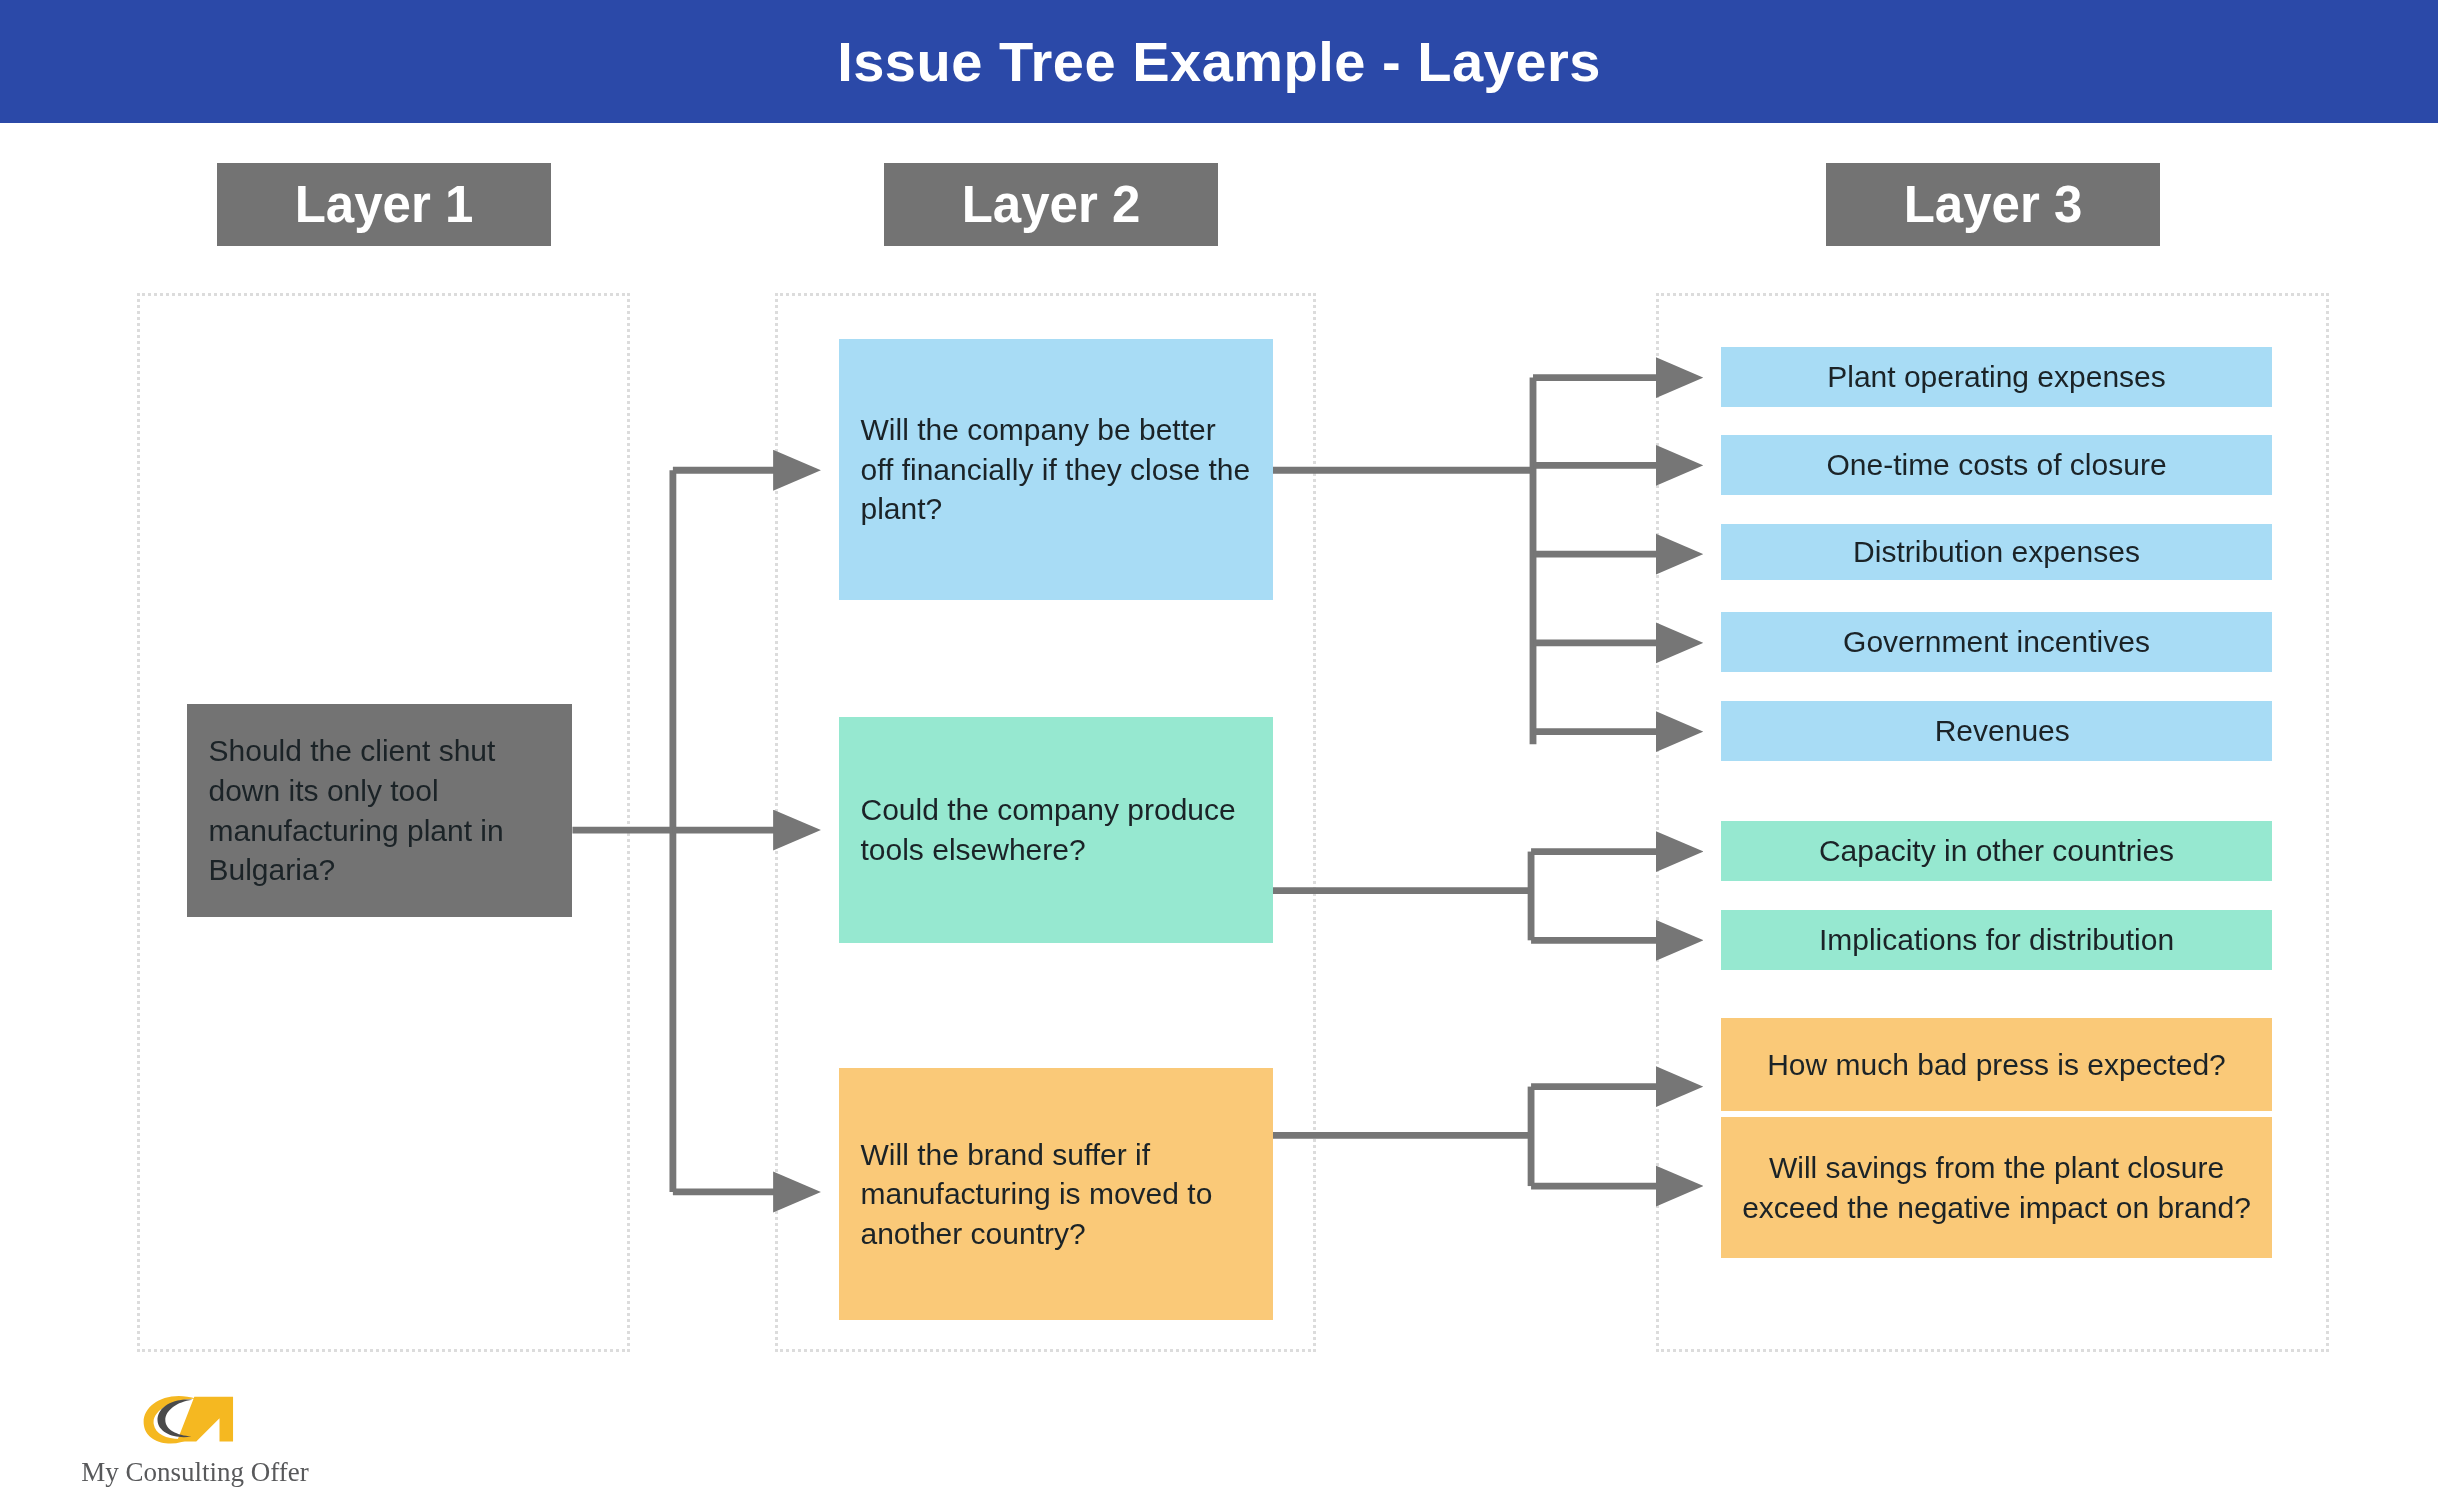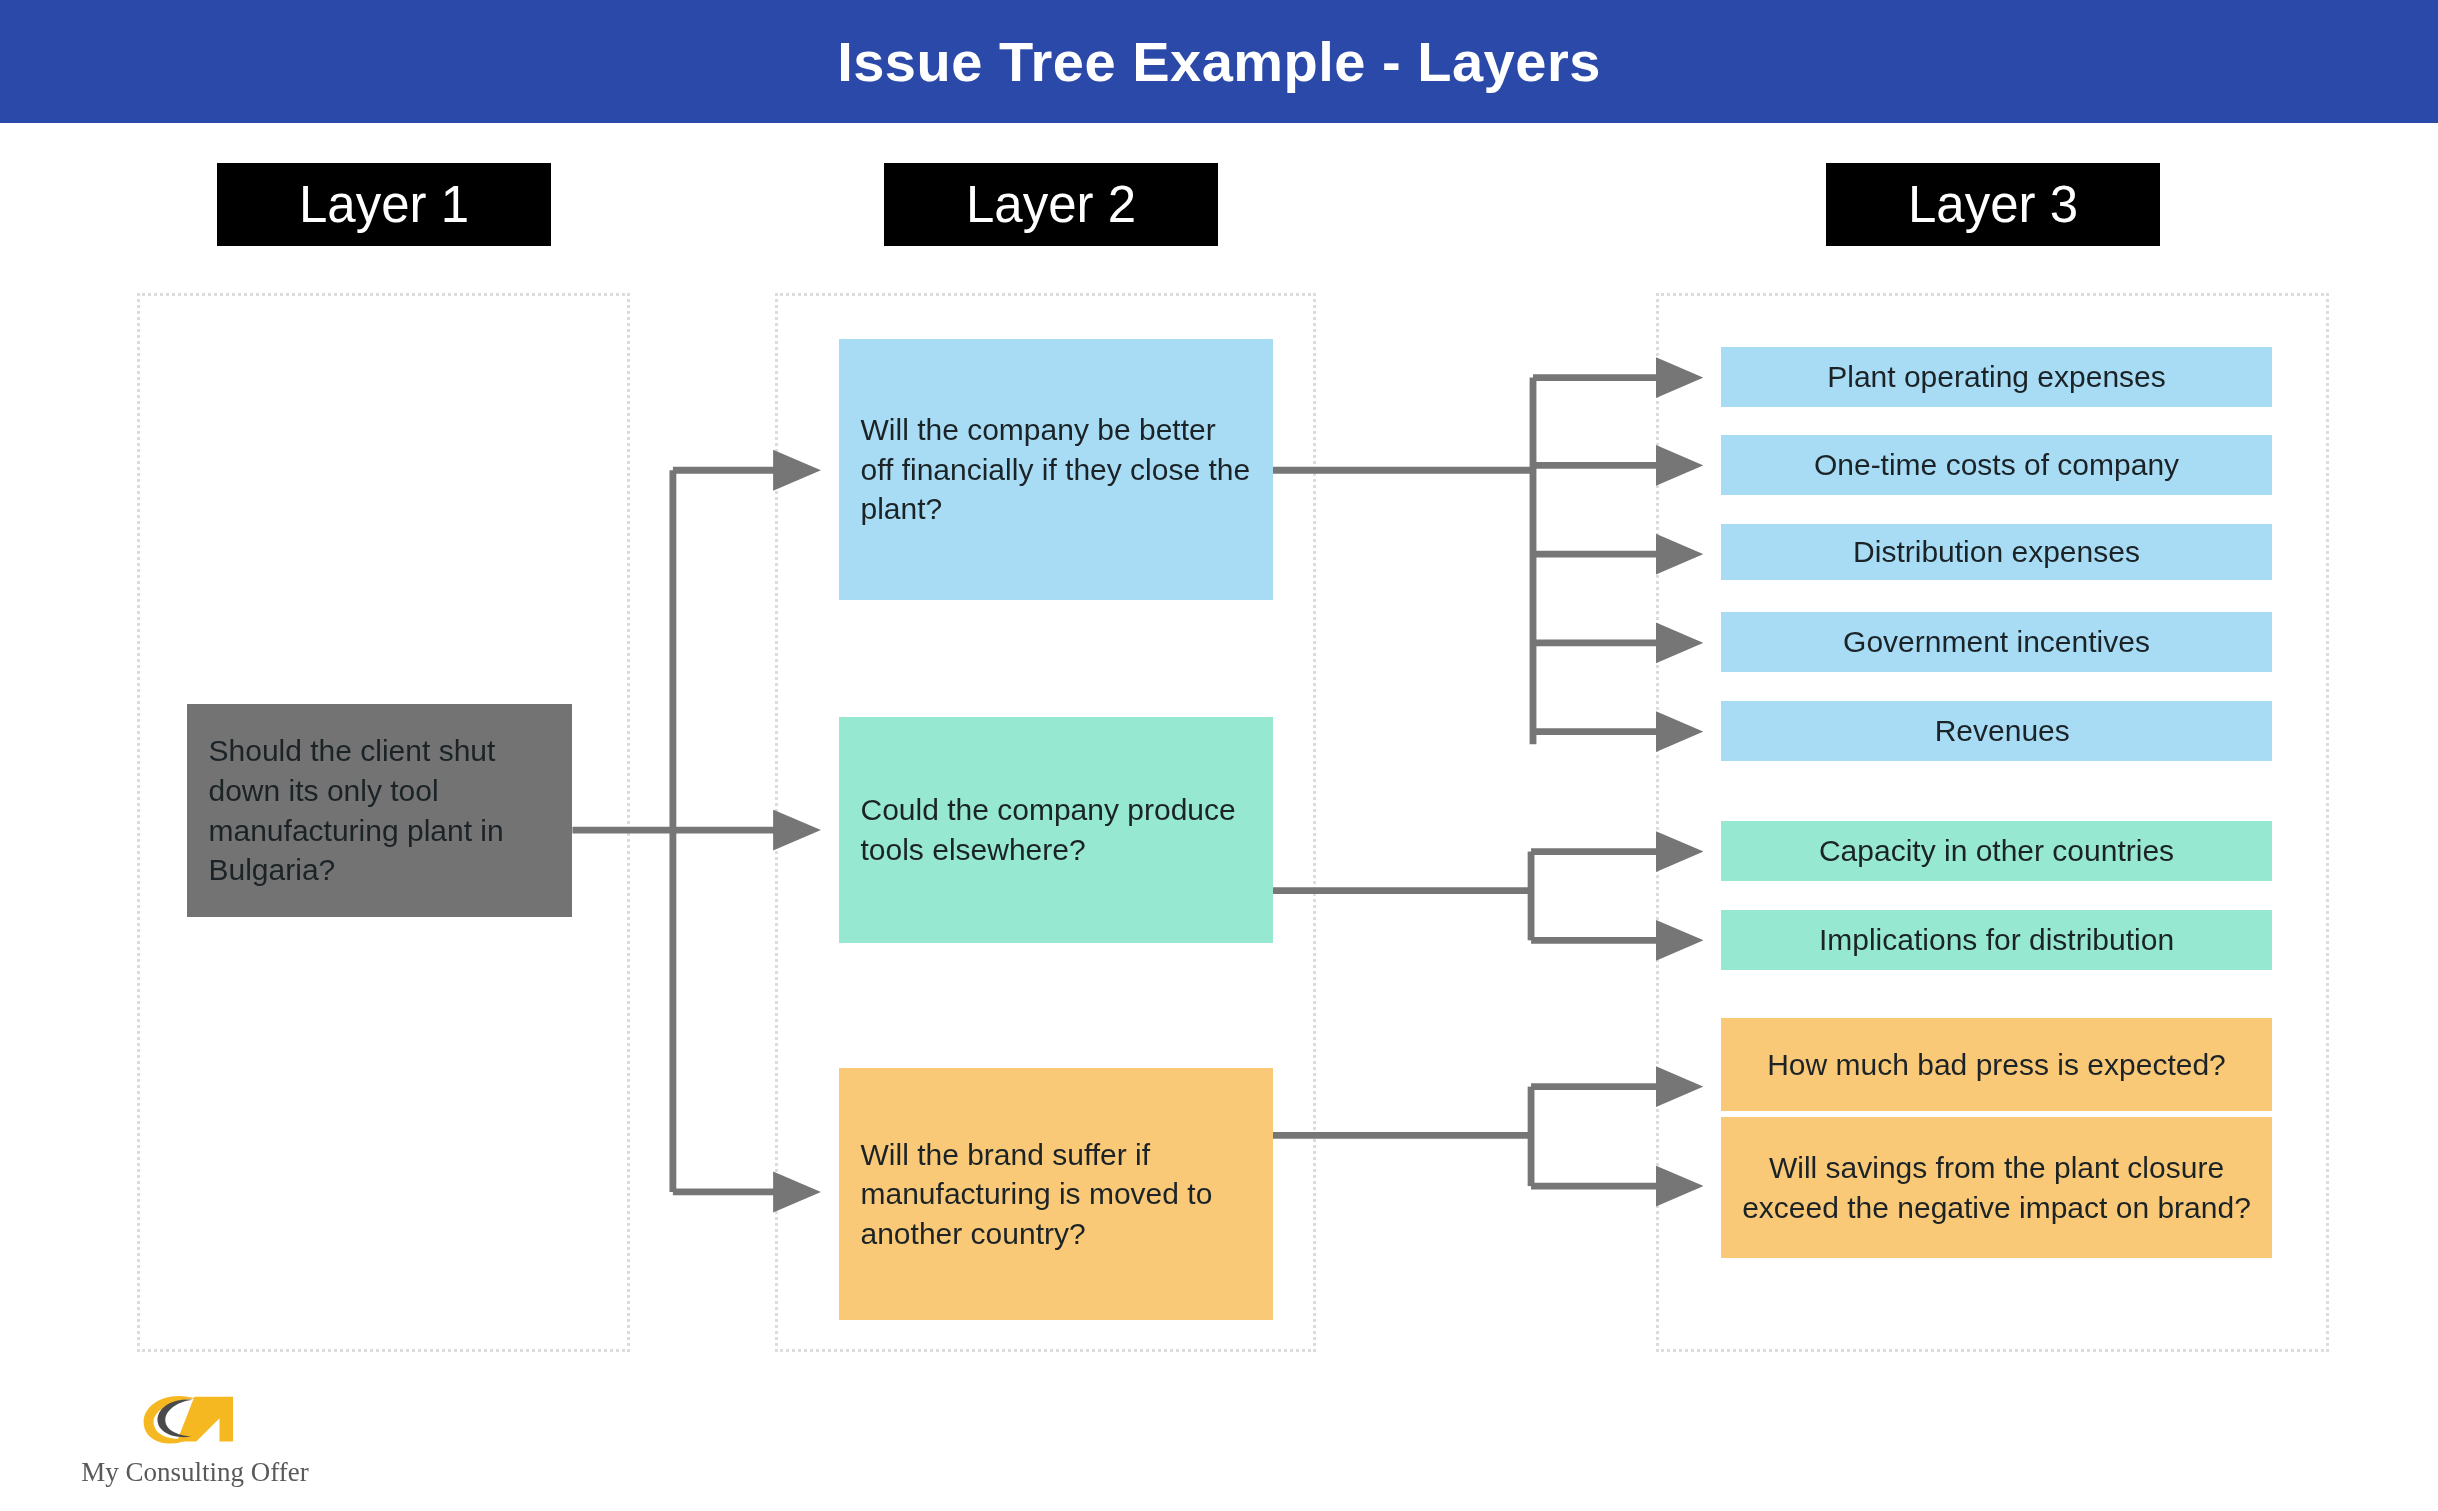--- a/index.html
+++ b/index.html
@@ -18,24 +18,24 @@
     display:flex;align-items:center;justify-content:center;
   }
   #header-title{
     color:#ffffff;font-size:56px;font-weight:bold;letter-spacing:0.5px;
     font-family:"Liberation Sans", sans-serif;
   }
 
   
   .layer-chip{
     position:absolute;
-    background:#000000;
+    background:#737373;
     color:#ffffff;
     font-size:51px;
-    font-weight:normal;
+    font-weight:bold;
     display:flex;align-items:center;justify-content:center;
     height:83px;
   }
   #layer-chip-1{ left:217px; top:163px; width:334px; }
   #layer-chip-2{ left:884px; top:163px; width:334px; }
   #layer-chip-3{ left:1826px; top:163px; width:334px; }
 
   
   .layer-column{
     position:absolute;
@@ -158,21 +158,21 @@
   </g>
 </svg>
 
 <div class="node left c-grey" id="node-root">Should the client shut down its only tool manufacturing plant in Bulgaria?</div>
 
 <div class="node left c-blue" id="node-l2-financial">Will the company be better off financially if they close the plant?</div>
 <div class="node left c-green" id="node-l2-elsewhere">Could the company produce tools elsewhere?</div>
 <div class="node left c-orange" id="node-l2-brand">Will the brand suffer if manufacturing is moved to another country?</div>
 
 <div class="node center c-blue" id="node-l3-plantopex">Plant operating expenses</div>
-<div class="node center c-blue" id="node-l3-onetime">One-time costs of company</div>
+<div class="node center c-blue" id="node-l3-onetime">One-time costs of closure</div>
 <div class="node center c-blue" id="node-l3-distrib">Distribution expenses</div>
 <div class="node center c-blue" id="node-l3-govt">Government incentives</div>
 <div class="node center c-blue" id="node-l3-revenues">Revenues</div>
 
 <div class="node center c-green" id="node-l3-capacity">Capacity in other countries</div>
 <div class="node center c-green" id="node-l3-implications">Implications for distribution</div>
 
 <div class="node center c-orange" id="node-l3-badpress">How much bad press is expected?</div>
 <div class="node center c-orange" id="node-l3-savings">Will savings from the plant closure exceed the negative impact on brand?</div>
 

